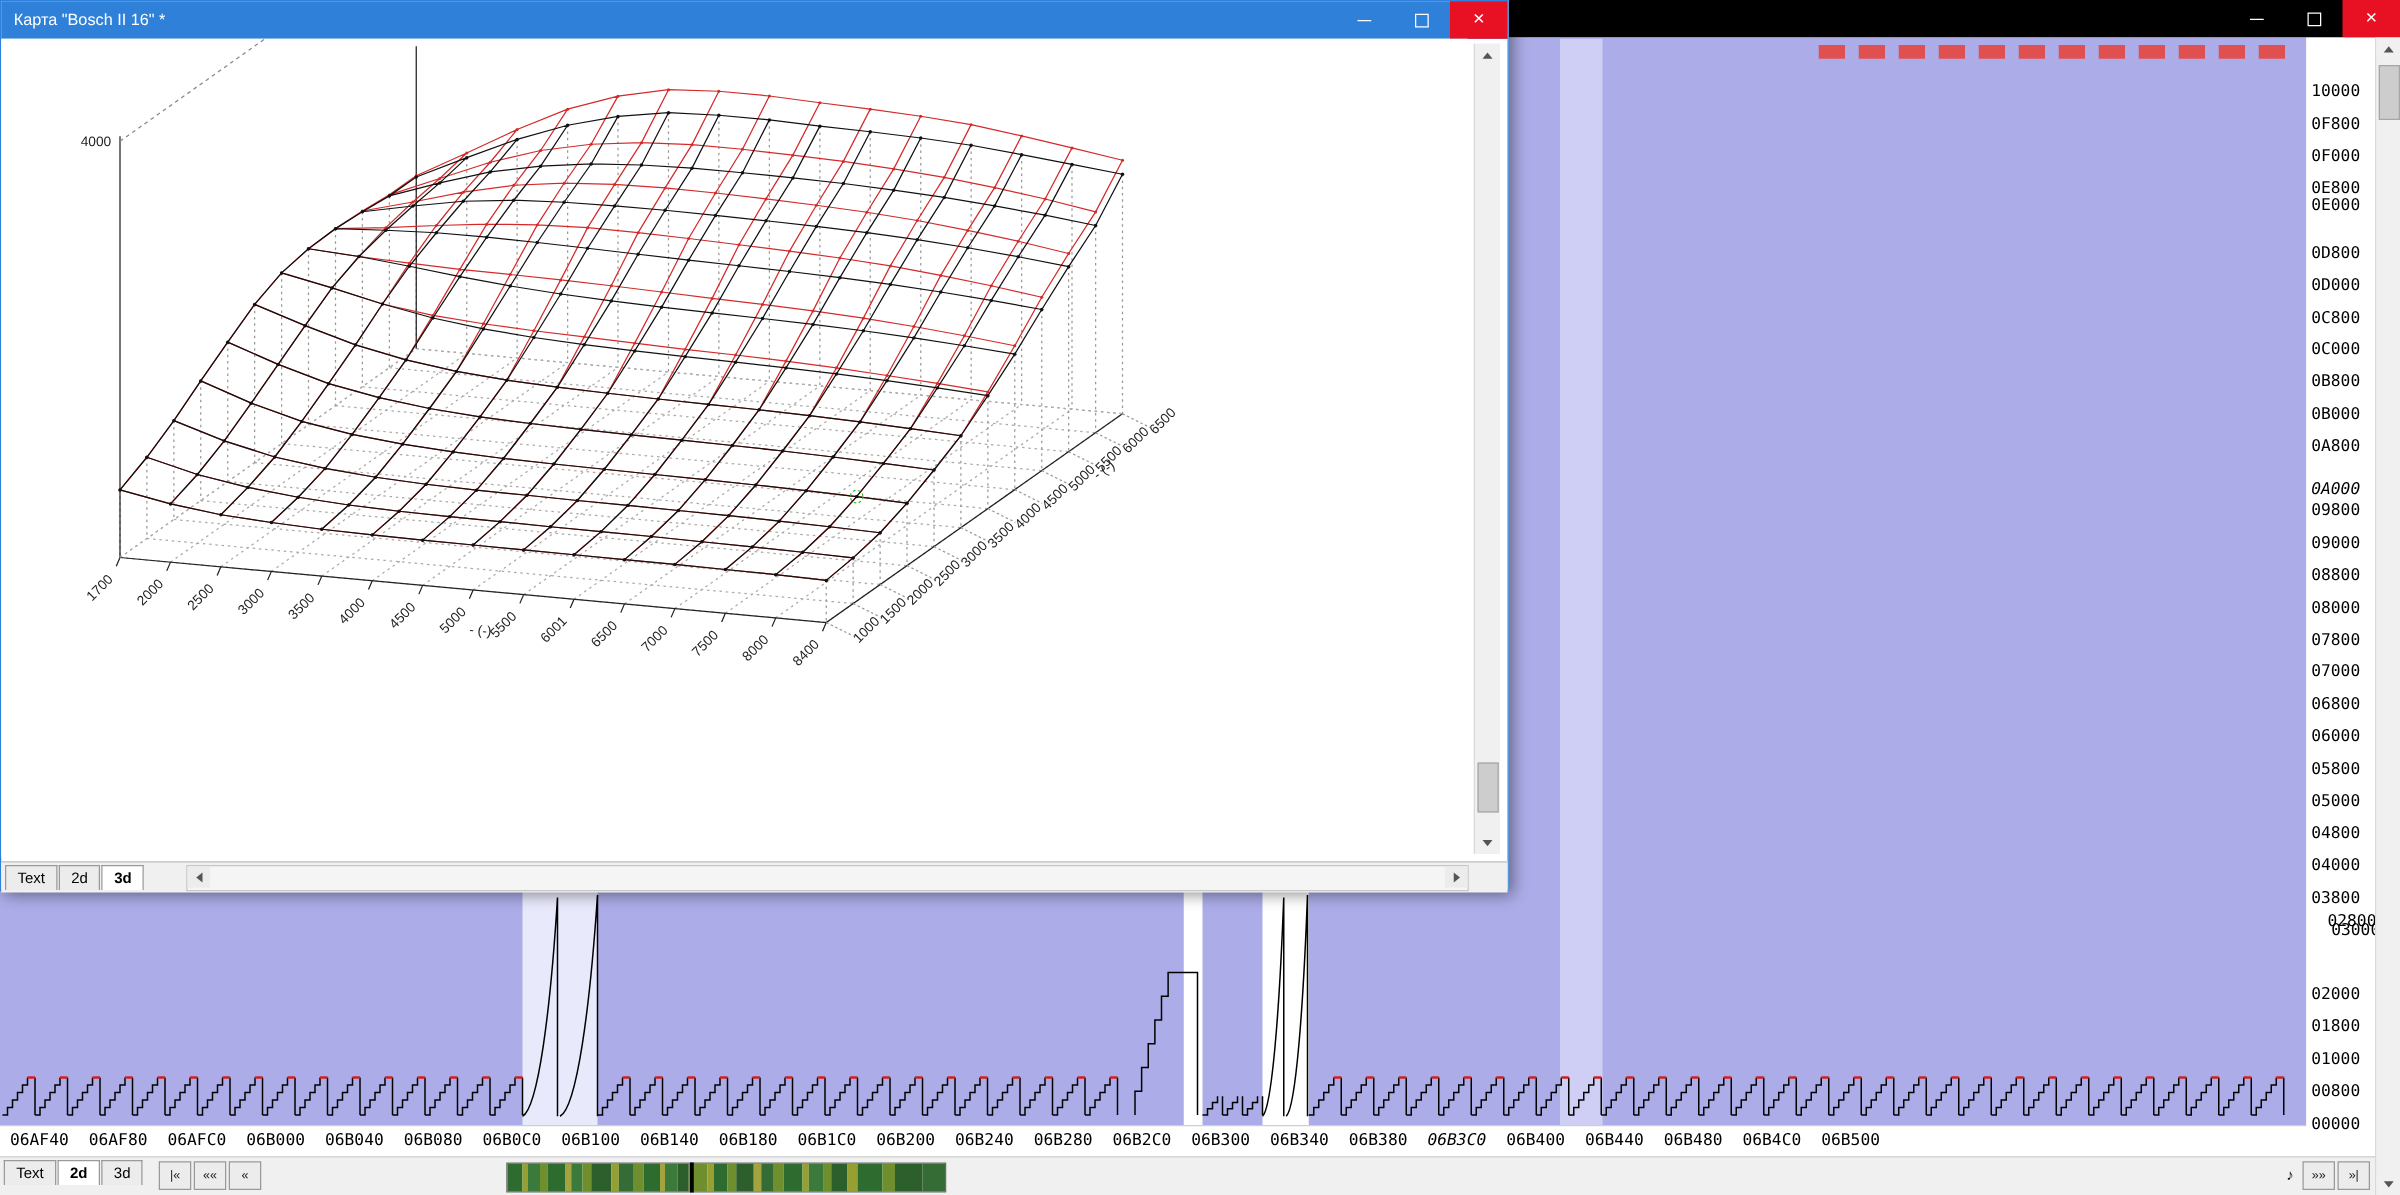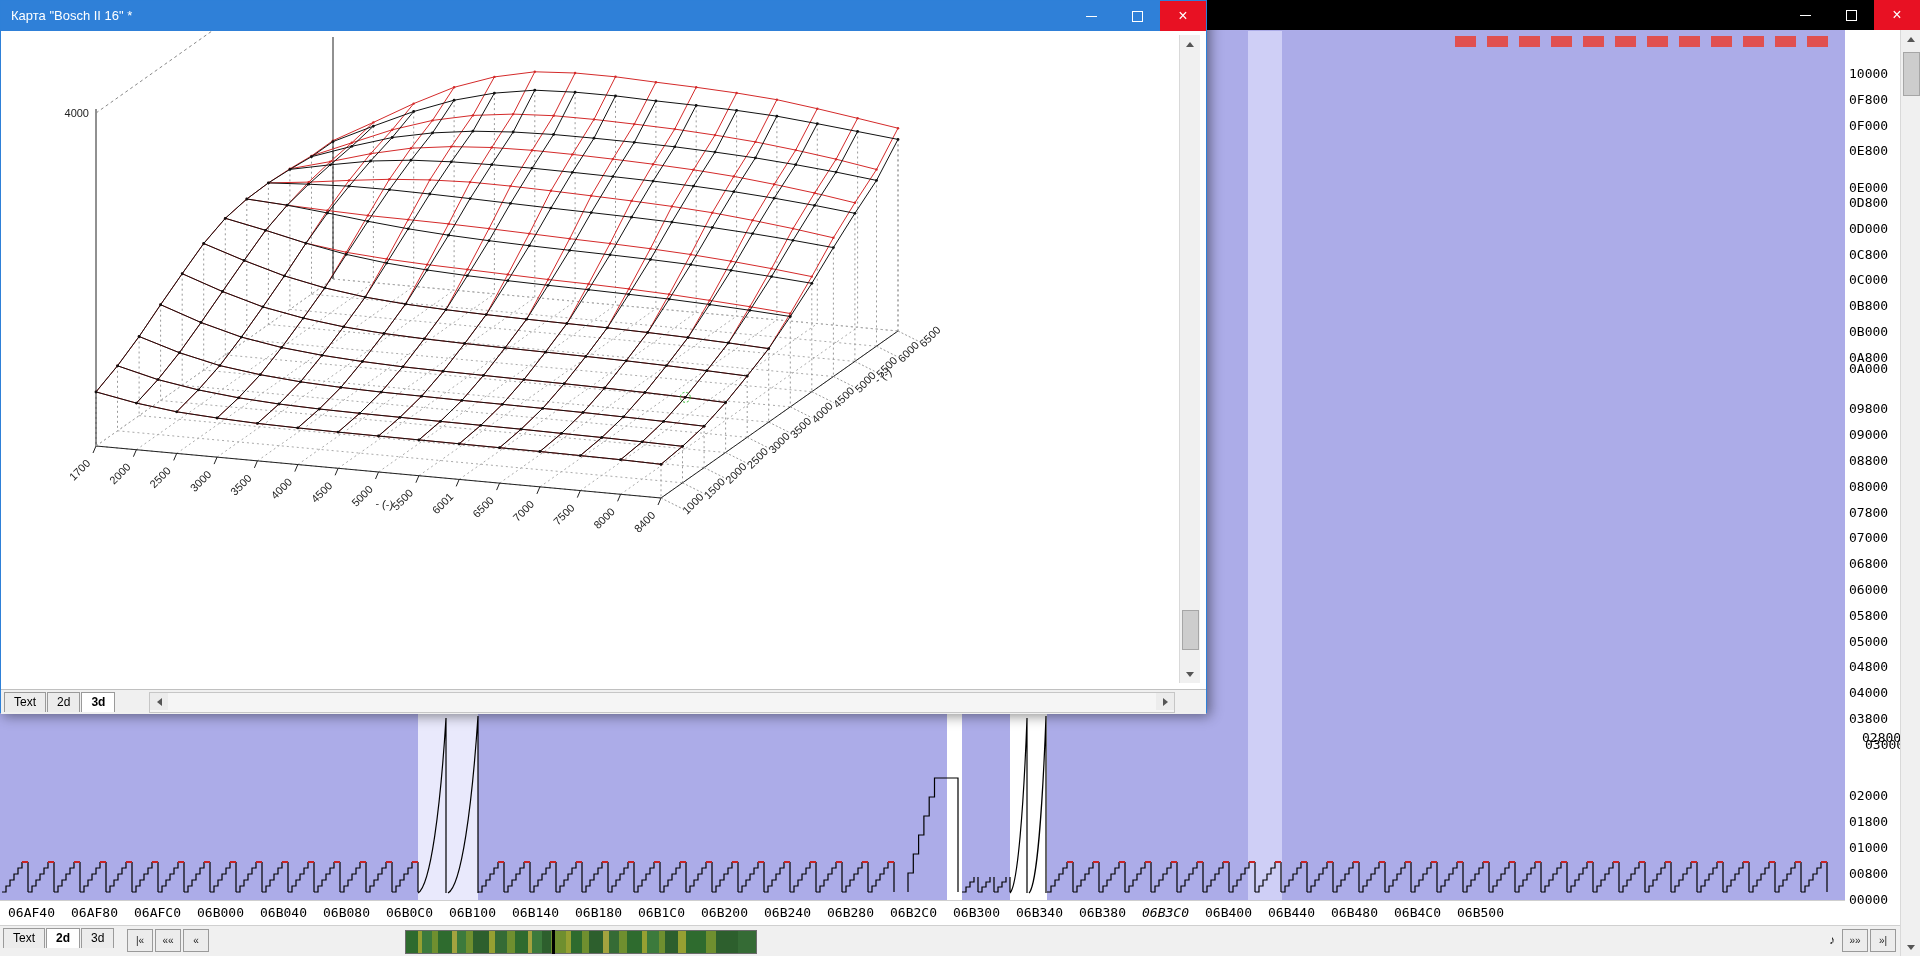--- a/index.html
+++ b/index.html
@@ -90,29 +90,29 @@
       <rect x="1807" y="36" width="21" height="11" fill="#e05050"></rect>
       <path d="M2 892h4v-6h4v-6h4v-6h4v-6h4v-6M28 862V892M28 892h4v-6h4v-6h4v-6h4v-6h4v-6M54 862V892M54 892h4v-6h4v-6h4v-6h4v-6h4v-6M80 862V892M80 892h4v-6h4v-6h4v-6h4v-6h4v-6M106 862V892M106 892h4v-6h4v-6h4v-6h4v-6h4v-6M132 862V892M132 892h4v-6h4v-6h4v-6h4v-6h4v-6M158 862V892M158 892h4v-6h4v-6h4v-6h4v-6h4v-6M184 862V892M184 892h4v-6h4v-6h4v-6h4v-6h4v-6M210 862V892M210 892h4v-6h4v-6h4v-6h4v-6h4v-6M236 862V892M236 892h4v-6h4v-6h4v-6h4v-6h4v-6M262 862V892M262 892h4v-6h4v-6h4v-6h4v-6h4v-6M288 862V892M288 892h4v-6h4v-6h4v-6h4v-6h4v-6M314 862V892M314 892h4v-6h4v-6h4v-6h4v-6h4v-6M340 862V892M340 892h4v-6h4v-6h4v-6h4v-6h4v-6M366 862V892M366 892h4v-6h4v-6h4v-6h4v-6h4v-6M392 862V892M392 892h4v-6h4v-6h4v-6h4v-6h4v-6M418 862V892M478 892h4v-6h4v-6h4v-6h4v-6h4v-6M504 862V892M504 892h4v-6h4v-6h4v-6h4v-6h4v-6M530 862V892M530 892h4v-6h4v-6h4v-6h4v-6h4v-6M556 862V892M556 892h4v-6h4v-6h4v-6h4v-6h4v-6M582 862V892M582 892h4v-6h4v-6h4v-6h4v-6h4v-6M608 862V892M608 892h4v-6h4v-6h4v-6h4v-6h4v-6M634 862V892M634 892h4v-6h4v-6h4v-6h4v-6h4v-6M660 862V892M660 892h4v-6h4v-6h4v-6h4v-6h4v-6M686 862V892M686 892h4v-6h4v-6h4v-6h4v-6h4v-6M712 862V892M712 892h4v-6h4v-6h4v-6h4v-6h4v-6M738 862V892M738 892h4v-6h4v-6h4v-6h4v-6h4v-6M764 862V892M764 892h4v-6h4v-6h4v-6h4v-6h4v-6M790 862V892M790 892h4v-6h4v-6h4v-6h4v-6h4v-6M816 862V892M816 892h4v-6h4v-6h4v-6h4v-6h4v-6M842 862V892M842 892h4v-6h4v-6h4v-6h4v-6h4v-6M868 862V892M868 892h4v-6h4v-6h4v-6h4v-6h4v-6M894 862V892M1047 892h4v-6h4v-6h4v-6h4v-6h4v-6M1073 862V892M1073 892h4v-6h4v-6h4v-6h4v-6h4v-6M1099 862V892M1099 892h4v-6h4v-6h4v-6h4v-6h4v-6M1125 862V892M1125 892h4v-6h4v-6h4v-6h4v-6h4v-6M1151 862V892M1151 892h4v-6h4v-6h4v-6h4v-6h4v-6M1177 862V892M1177 892h4v-6h4v-6h4v-6h4v-6h4v-6M1203 862V892M1203 892h4v-6h4v-6h4v-6h4v-6h4v-6M1229 862V892M1229 892h4v-6h4v-6h4v-6h4v-6h4v-6M1255 862V892M1255 892h4v-6h4v-6h4v-6h4v-6h4v-6M1281 862V892M1281 892h4v-6h4v-6h4v-6h4v-6h4v-6M1307 862V892M1307 892h4v-6h4v-6h4v-6h4v-6h4v-6M1333 862V892M1333 892h4v-6h4v-6h4v-6h4v-6h4v-6M1359 862V892M1359 892h4v-6h4v-6h4v-6h4v-6h4v-6M1385 862V892M1385 892h4v-6h4v-6h4v-6h4v-6h4v-6M1411 862V892M1411 892h4v-6h4v-6h4v-6h4v-6h4v-6M1437 862V892M1437 892h4v-6h4v-6h4v-6h4v-6h4v-6M1463 862V892M1463 892h4v-6h4v-6h4v-6h4v-6h4v-6M1489 862V892M1489 892h4v-6h4v-6h4v-6h4v-6h4v-6M1515 862V892M1515 892h4v-6h4v-6h4v-6h4v-6h4v-6M1541 862V892M1541 892h4v-6h4v-6h4v-6h4v-6h4v-6M1567 862V892M1567 892h4v-6h4v-6h4v-6h4v-6h4v-6M1593 862V892M1593 892h4v-6h4v-6h4v-6h4v-6h4v-6M1619 862V892M1619 892h4v-6h4v-6h4v-6h4v-6h4v-6M1645 862V892M1645 892h4v-6h4v-6h4v-6h4v-6h4v-6M1671 862V892M1671 892h4v-6h4v-6h4v-6h4v-6h4v-6M1697 862V892M1697 892h4v-6h4v-6h4v-6h4v-6h4v-6M1723 862V892M1723 892h4v-6h4v-6h4v-6h4v-6h4v-6M1749 862V892M1749 892h4v-6h4v-6h4v-6h4v-6h4v-6M1775 862V892M1775 892h4v-6h4v-6h4v-6h4v-6h4v-6M1801 862V892M1801 892h4v-6h4v-6h4v-6h4v-6h4v-6M1827 862V892M962 892h4v-5h4v-5h4v-5M978 877V892M978 892h4v-5h4v-5h4v-5M994 877V892M994 892h4v-5h4v-5h4v-5M1010 877V892M908 892v-19h5.3v-19h5.3v-19h5.3v-19h5.3v-19h5.3v-19h5.3H958V892M418 893C430.6 886 440.4 808 446 718V893M448 893C461.5 886 472.0 806 478 716V893M1010 893C1017.6 886 1023.6 808 1027 718V893M1029 893C1036.7 886 1042.6 806 1046 716V893" fill="none" stroke="#000000" stroke-width="1.2"></path>
       <path d="M22 862h6M48 862h6M74 862h6M100 862h6M126 862h6M152 862h6M178 862h6M204 862h6M230 862h6M256 862h6M282 862h6M308 862h6M334 862h6M360 862h6M386 862h6M412 862h6M498 862h6M524 862h6M550 862h6M576 862h6M602 862h6M628 862h6M654 862h6M680 862h6M706 862h6M732 862h6M758 862h6M784 862h6M810 862h6M836 862h6M862 862h6M888 862h6M1067 862h6M1093 862h6M1119 862h6M1145 862h6M1171 862h6M1197 862h6M1223 862h6M1249 862h6M1275 862h6M1301 862h6M1327 862h6M1353 862h6M1379 862h6M1405 862h6M1431 862h6M1457 862h6M1483 862h6M1509 862h6M1535 862h6M1561 862h6M1587 862h6M1613 862h6M1639 862h6M1665 862h6M1691 862h6M1717 862h6M1743 862h6M1769 862h6M1795 862h6M1821 862h6" fill="none" stroke="#cc2222" stroke-width="2"></path>
     </svg>
 
   <div id="yaxis">
       <div class="ylab" style="top: 36px;">10000</div>
       <div class="ylab" style="top: 61.8px;">0F800</div>
       <div class="ylab" style="top: 87.6px;">0F000</div>
       <div class="ylab" style="top: 113.4px; text-align: right;">0E800</div>
-      <div class="ylab" style="top: 150px;">0E000</div>
+      <div class="ylab" style="top: 127px;">0E000</div>
       <div class="ylab" style="top: 165px;">0D800</div>
       <div class="ylab" style="top: 190.8px;">0D000</div>
       <div class="ylab" style="top: 216.6px;">0C800</div>
       <div class="ylab" style="top: 242.4px;">0C000</div>
       <div class="ylab" style="top: 268.2px;">0B800</div>
       <div class="ylab" style="top: 294px;">0B000</div>
       <div class="ylab" style="top: 319.8px;">0A800</div>
-      <div class="ylab" style="top: 331px;">0A000</div>
+      <div class="ylab" style="top: 354px; font-style: italic;">0A000</div>
       <div class="ylab" style="top: 371.4px;">09800</div>
       <div class="ylab" style="top: 397.2px;">09000</div>
       <div class="ylab" style="top: 423px;">08800</div>
       <div class="ylab" style="top: 448.8px;">08000</div>
       <div class="ylab" style="top: 474.6px;">07800</div>
       <div class="ylab" style="top: 500.4px;">07000</div>
       <div class="ylab" style="top: 526.2px;">06800</div>
       <div class="ylab" style="top: 552px;">06000</div>
       <div class="ylab" style="top: 577.8px;">05800</div>
       <div class="ylab" style="top: 603.6px;">05000</div>

